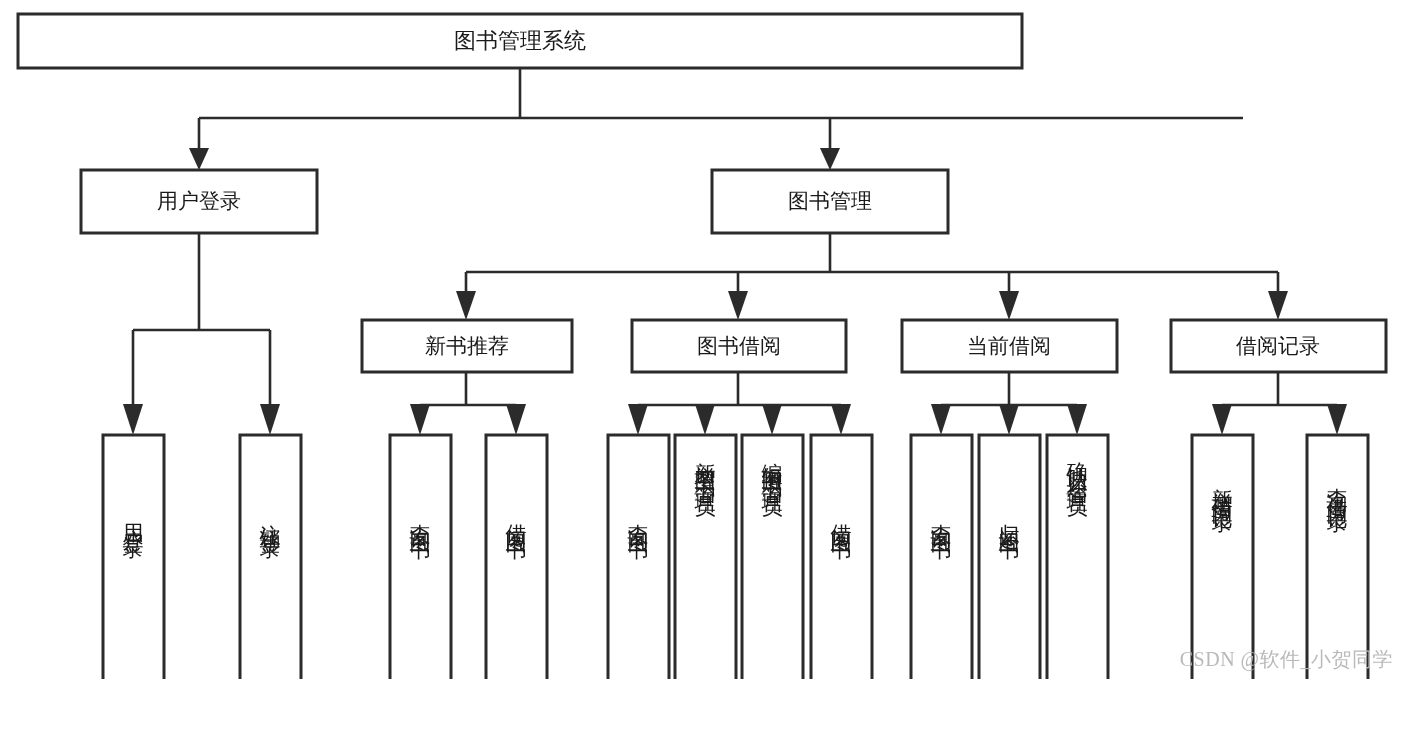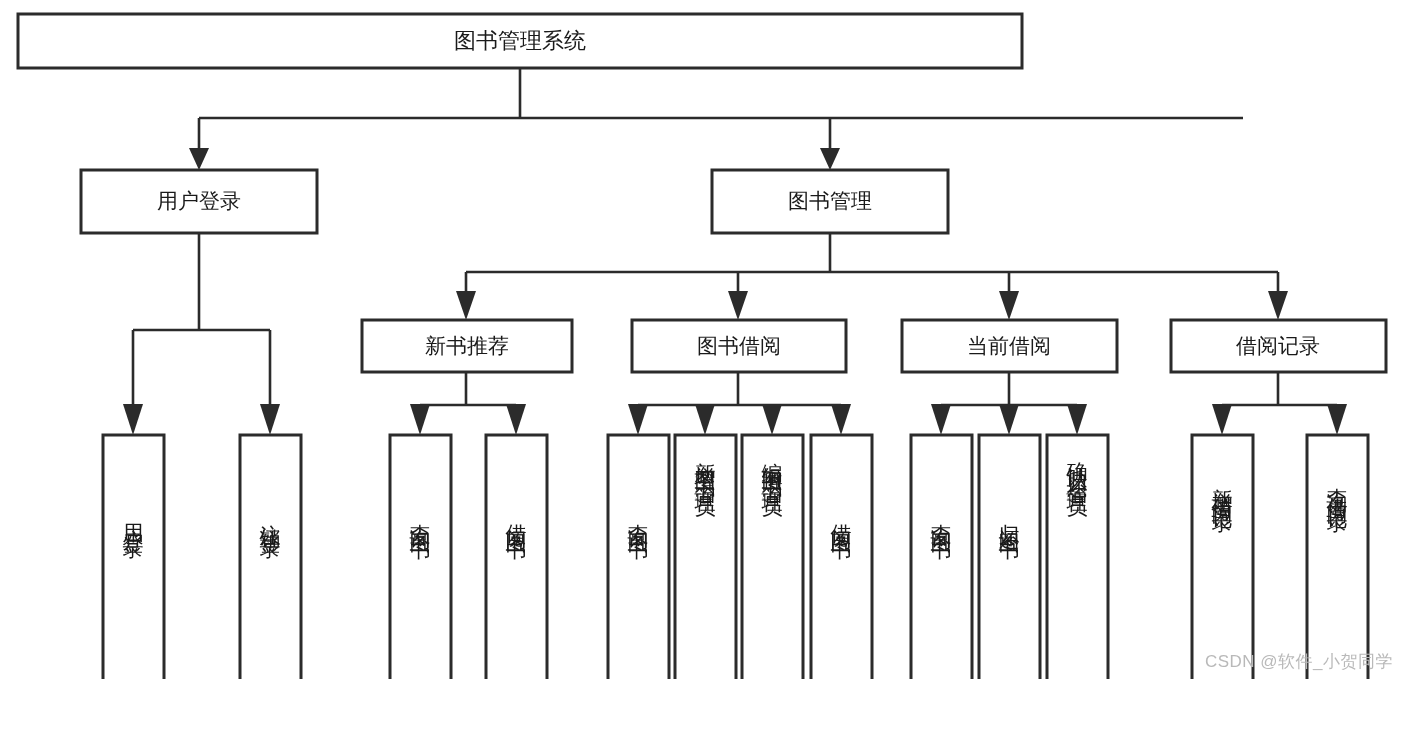--- a/index.html
+++ b/index.html
@@ -67,22 +67,22 @@
     font-size: 21px;
     line-height: 1;
     color: #1a1a1a;
     letter-spacing: 5px;
     white-space: nowrap;
   }
   .watermark {
     position: absolute;
     right: 12px;
     bottom: 6px;
-    font-family: Liberation Sans, sans-serif;
-    font-size: 17px;
+    font-family: Liberation Serif, serif;
+    font-size: 20px;
     color: #b9b9b9;
     letter-spacing: 0.5px;
     user-select: none;
     white-space: nowrap;
     text-align: right;
   }
 </style>
 </head>
 <body>
 

